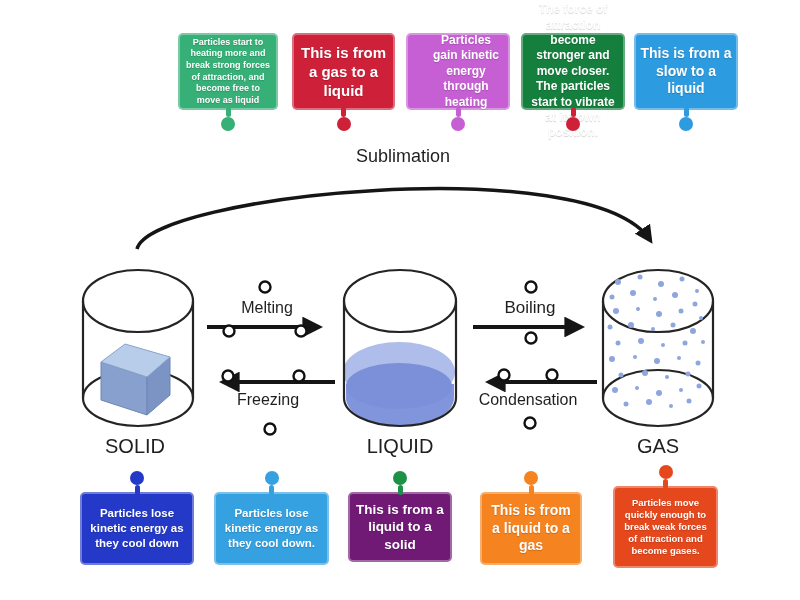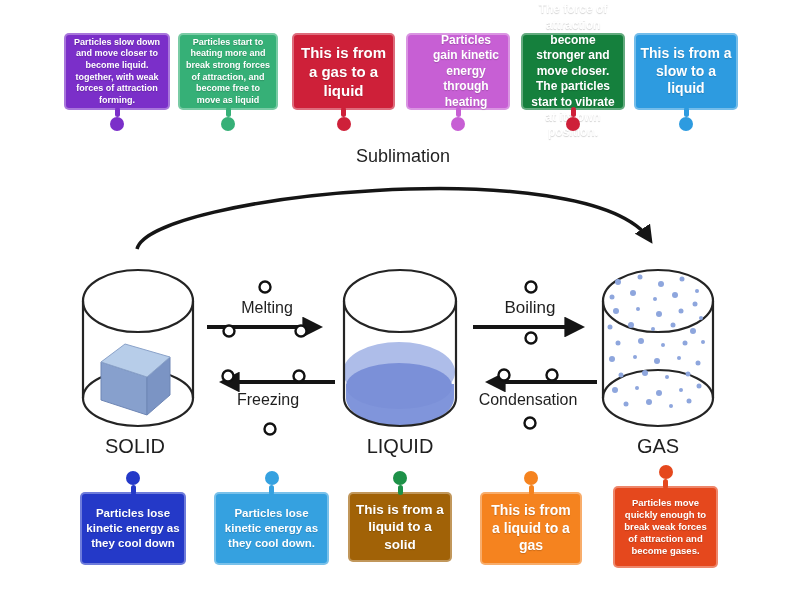--- a/index.html
+++ b/index.html
@@ -144,25 +144,20 @@
         <circle cx="299" cy="376" r="5.5" fill="#ffffff" stroke="#111111" stroke-width="2.4"></circle>
         <circle cx="270" cy="429" r="5.5" fill="#ffffff" stroke="#111111" stroke-width="2.4"></circle>
         <circle cx="531" cy="287" r="5.5" fill="#ffffff" stroke="#111111" stroke-width="2.4"></circle>
         <circle cx="531" cy="338" r="5.5" fill="#ffffff" stroke="#111111" stroke-width="2.4"></circle>
         <circle cx="504" cy="375" r="5.5" fill="#ffffff" stroke="#111111" stroke-width="2.4"></circle>
         <circle cx="552" cy="375" r="5.5" fill="#ffffff" stroke="#111111" stroke-width="2.4"></circle>
         <circle cx="530" cy="423" r="5.5" fill="#ffffff" stroke="#111111" stroke-width="2.4"></circle>
       </g>
   </svg>
 
-  <div class="card tcard" style="left: 64px; top: 33px; width: 106px; height: 77px; font-size: 9px; background: rgb(123, 47, 201);">
-    <div class="txt">Particles slow down and move closer to become liquid. together, with weak forces of attraction forming.</div>
-    <div class="stem" style="background: rgb(123, 47, 201);"></div>
-    <div class="dotc" style="background: rgb(123, 47, 201);"></div>
-  </div>
 
   <div class="card tcard" style="left: 178px; top: 33px; width: 100px; height: 77px; font-size: 9px; background: rgb(54, 176, 119);">
     <div class="txt">Particles start to heating more and break strong forces of attraction, and become free to move as liquid</div>
     <div class="stem" style="background: rgb(54, 176, 119);"></div>
     <div class="dotc" style="background: rgb(54, 176, 119);"></div>
   </div>
 
   <div class="card tcard" style="left: 292px; top: 33px; width: 103px; height: 77px; font-size: 15px; background: rgb(206, 32, 57);">
     <div class="txt">This is from a gas to a liquid</div>
     <div class="stem" style="background: rgb(206, 32, 57);"></div>
@@ -180,33 +175,33 @@
     <div class="stem" style="background: rgb(206, 32, 57);"></div>
     <div class="dotc" style="background: rgb(206, 32, 57);"></div>
   </div>
 
   <div class="card tcard" style="left: 634px; top: 33px; width: 104px; height: 77px; font-size: 14px; background: rgb(45, 155, 224);">
     <div class="txt">This is from a slow to a liquid</div>
     <div class="stem" style="background: rgb(45, 155, 224);"></div>
     <div class="dotc" style="background: rgb(45, 155, 224);"></div>
   </div>
 
-  <div class="card bcard" style="left: 80px; top: 492px; width: 106px; height: 73px; font-size: 11.5px; background: rgb(36, 57, 200);">
+  <div class="card bcard" style="left: 80px; top: 492px; width: 114px; height: 73px; font-size: 11.5px; background: rgb(36, 57, 200);">
     <div class="txt"><span>Particles </span><b>lose</b><span> kinetic energy as they cool down</span></div>
     <div class="stem" style="background: rgb(36, 57, 200);"></div>
     <div class="dotc" style="background: rgb(36, 57, 200);"></div>
   </div>
 
   <div class="card bcard" style="left: 214px; top: 492px; width: 115px; height: 73px; font-size: 11.5px; background: rgb(53, 161, 224);">
     <div class="txt">Particles lose kinetic energy as they cool down.</div>
     <div class="stem" style="background: rgb(53, 161, 224);"></div>
     <div class="dotc" style="background: rgb(53, 161, 224);"></div>
   </div>
 
-  <div class="card bcard" style="left: 348px; top: 492px; width: 104px; height: 70px; font-size: 13.5px; background: #a16207;">
+  <div class="card bcard" style="left: 348px; top: 492px; width: 104px; height: 70px; font-size: 13.5px; background: #701a75;">
     <div class="txt">This is from a liquid to a solid</div>
     <div class="stem" style="background: rgb(29, 145, 72);"></div>
     <div class="dotc" style="background: rgb(29, 145, 72);"></div>
   </div>
 
   <div class="card bcard" style="left: 480px; top: 492px; width: 102px; height: 73px; font-size: 14px; background: rgb(245, 131, 31);">
     <div class="txt">This is from a liquid to a gas</div>
     <div class="stem" style="background: rgb(245, 131, 31);"></div>
     <div class="dotc" style="background: rgb(245, 131, 31);"></div>
   </div>

